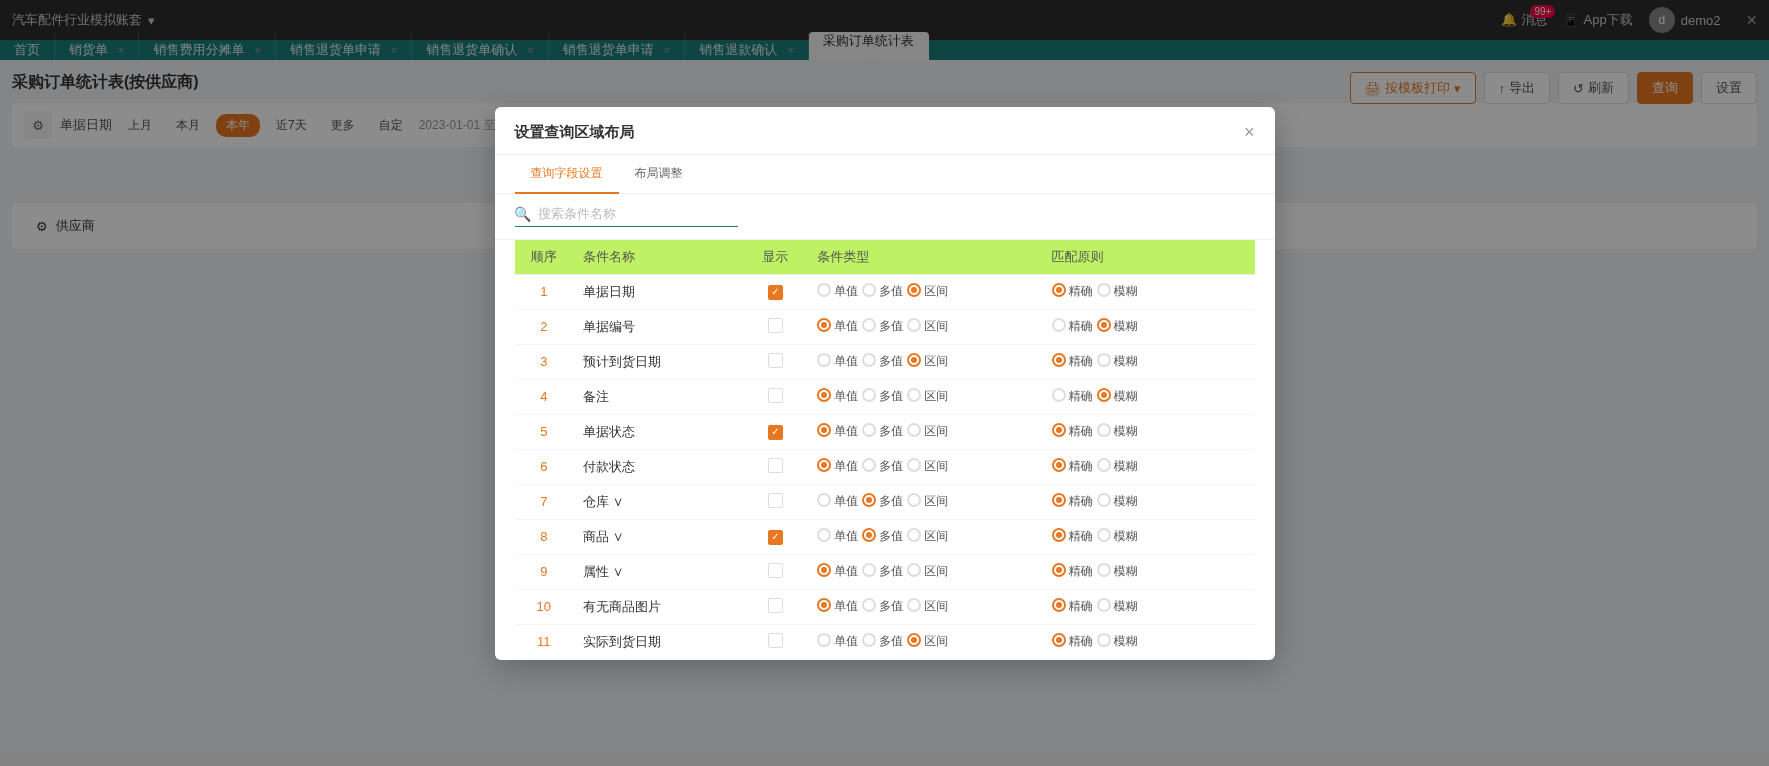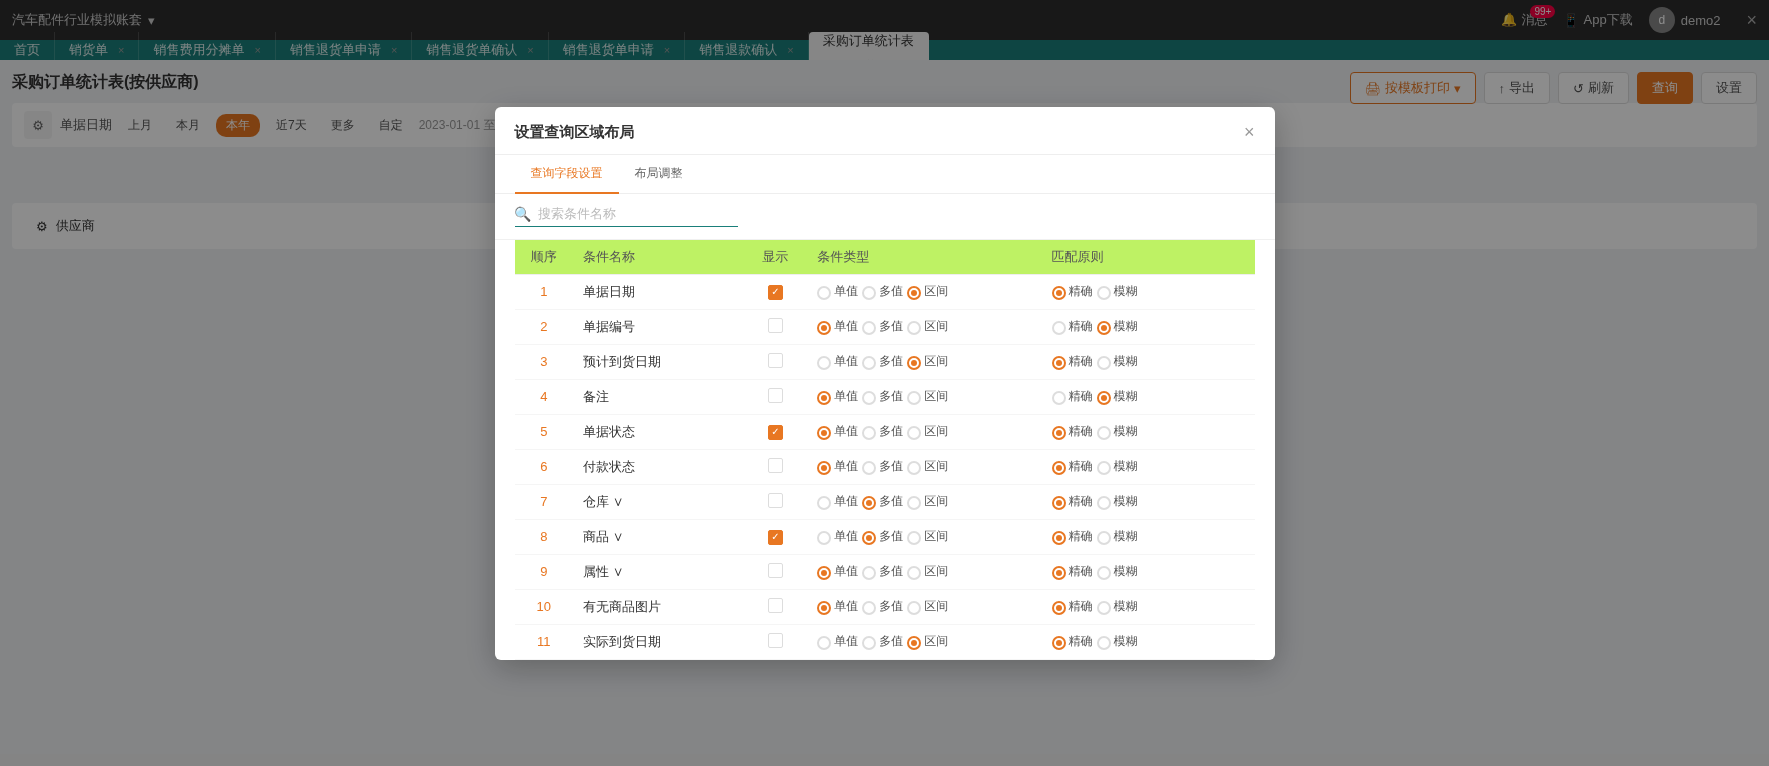--- a/index.html
+++ b/index.html
@@ -245,21 +245,21 @@
     .modal-table thead th:nth-child(4) { width: 220px; }
     .modal-table thead th:nth-child(5) { width: 200px; }
 
     .modal-table tbody tr { border-bottom: 1px solid #f5f5f5; }
     .modal-table tbody td { padding: 8px 10px; font-size: 13px; color: #333; vertical-align: middle; }
     .modal-table tbody td:first-child { text-align: center; color: #e87722; font-weight: 500; }
     .modal-table tbody td:nth-child(3) { text-align: center; }
 
     
     .radio-group { display: flex; align-items: center; gap: 4px; }
-    .radio-item { display: flex; align-items: flex-end; gap: 3px; cursor: pointer; white-space: nowrap; }
+    .radio-item { display: flex; align-items: flex-start; gap: 3px; cursor: pointer; white-space: nowrap; }
     .radio-circle {
       width: 14px; height: 14px; border-radius: 50%;
       border: 2px solid #ddd; display: inline-flex;
       align-items: center; justify-content: center;
       flex-shrink: 0;
     }
     .radio-circle.checked { border-color: #e87722; }
     .radio-circle.checked::after {
       content: ''; width: 6px; height: 6px;
       background: #e87722; border-radius: 50%;

